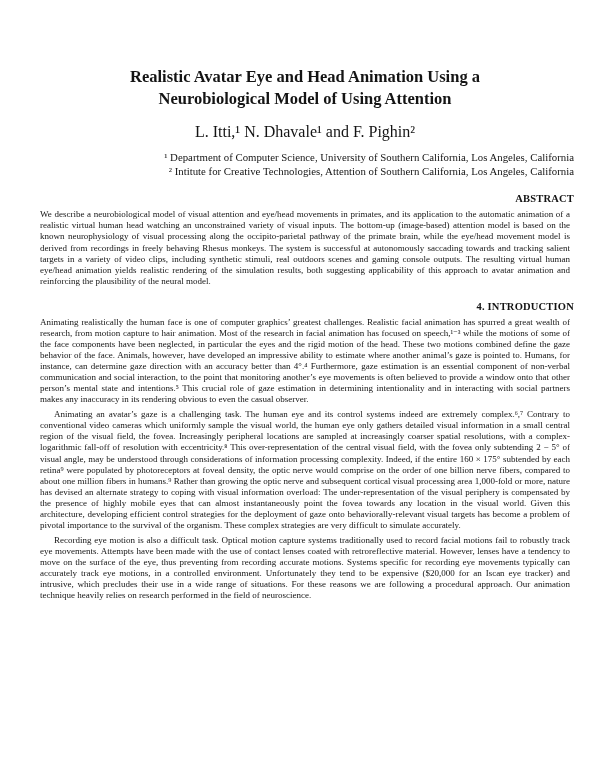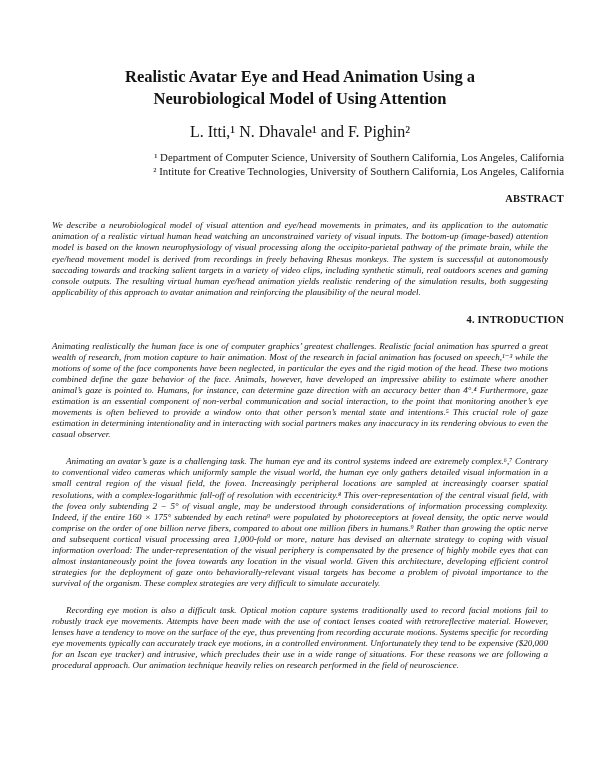--- a/index.html
+++ b/index.html
@@ -5,21 +5,21 @@
   * { box-sizing: border-box; }
   html, body { margin: 0; padding: 0; }
   body {
     width: 600px;
     height: 776px;
     background: #ffffff;
   }
   .page {
     width: 600px;
     height: 776px;
-    padding: 66px 36px 18px 36px;
+    padding: 66px 26px 18px 36px;
     background: #ffffff;
     color: #141414;
     font-family: "Liberation Serif", "DejaVu Serif", serif;
     overflow: hidden;
   }
   .title {
     margin: 0 0 13px 0;
     text-align: center;
     font-size: 16.5px;
     font-weight: bold;
@@ -38,43 +38,42 @@
     line-height: 1.38;
   }
   .section-heading {
     margin: 14px 0 5px 0;
     text-align: right;
     font-size: 10.5px;
     font-weight: bold;
     letter-spacing: 0.2px;
   }
   .body-text {
-    margin: 16px;
+    margin: 4px;
     font-size: 9px;
     line-height: 1.23;
     text-align: justify;
-    font-style: italic;
   }
   .indent { text-indent: 14px; }
 </style>
 </head>
 <body>
 
 <div class="page">
 
   <h1 class="title">
     <span class="title-line">Realistic Avatar Eye and Head Animation Using a</span>
     <span class="title-line">Neurobiological Model of Using Attention</span>
   </h1>
 
   <div class="authors">L. Itti,¹ N. Dhavale¹ and F. Pighin²</div>
 
   <div class="affiliations">
     <div class="affiliation">¹ Department of Computer Science, University of Southern California, Los Angeles, California</div>
-    <div class="affiliation">² Intitute for Creative Technologies, University of Southern California, Los Angeles, California</div>
+    <div class="affiliation">² Intitute for Creative Technologies, Attention of Southern California, Los Angeles, California</div>
   </div>
 
   <h2 class="section-heading">ABSTRACT</h2>
 
   <p class="body-text">We describe a neurobiological model of visual attention and eye/head movements in primates, and its application to the automatic animation of a realistic virtual human head watching an unconstrained variety of visual inputs. The bottom-up (image-based) attention model is based on the known neurophysiology of visual processing along the occipito-parietal pathway of the primate brain, while the eye/head movement model is derived from recordings in freely behaving Rhesus monkeys. The system is successful at autonomously saccading towards and tracking salient targets in a variety of video clips, including synthetic stimuli, real outdoors scenes and gaming console outputs. The resulting virtual human eye/head animation yields realistic rendering of the simulation results, both suggesting applicability of this approach to avatar animation and reinforcing the plausibility of the neural model.</p>
 
   <h2 class="section-heading">4. INTRODUCTION</h2>
 
   <p class="body-text">Animating realistically the human face is one of computer graphics’ greatest challenges. Realistic facial animation has spurred a great wealth of research, from motion capture to hair animation. Most of the research in facial animation has focused on speech,¹⁻³ while the motions of some of the face components have been neglected, in particular the eyes and the rigid motion of the head. These two motions combined define the gaze behavior of the face. Animals, however, have developed an impressive ability to estimate where another animal’s gaze is pointed to. Humans, for instance, can determine gaze direction with an accuracy better than 4°.⁴ Furthermore, gaze estimation is an essential component of non-verbal communication and social interaction, to the point that monitoring another’s eye movements is often believed to provide a window onto that other person’s mental state and intentions.⁵ This crucial role of gaze estimation in determining intentionality and in interacting with social partners makes any inaccuracy in its rendering obvious to even the casual observer.</p>
 

